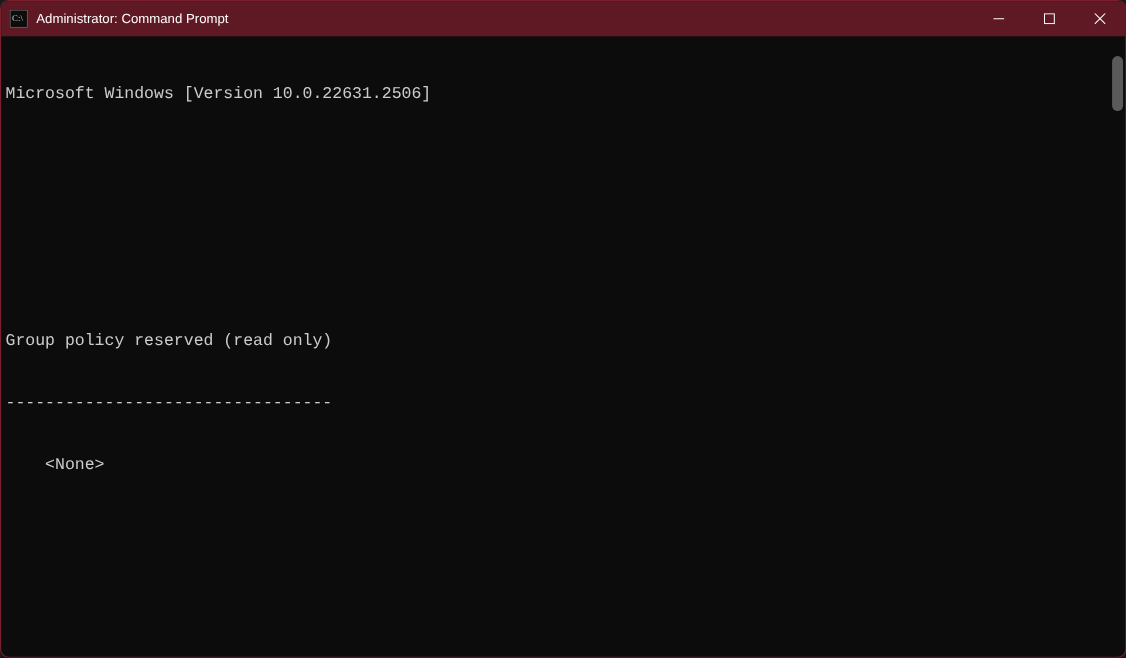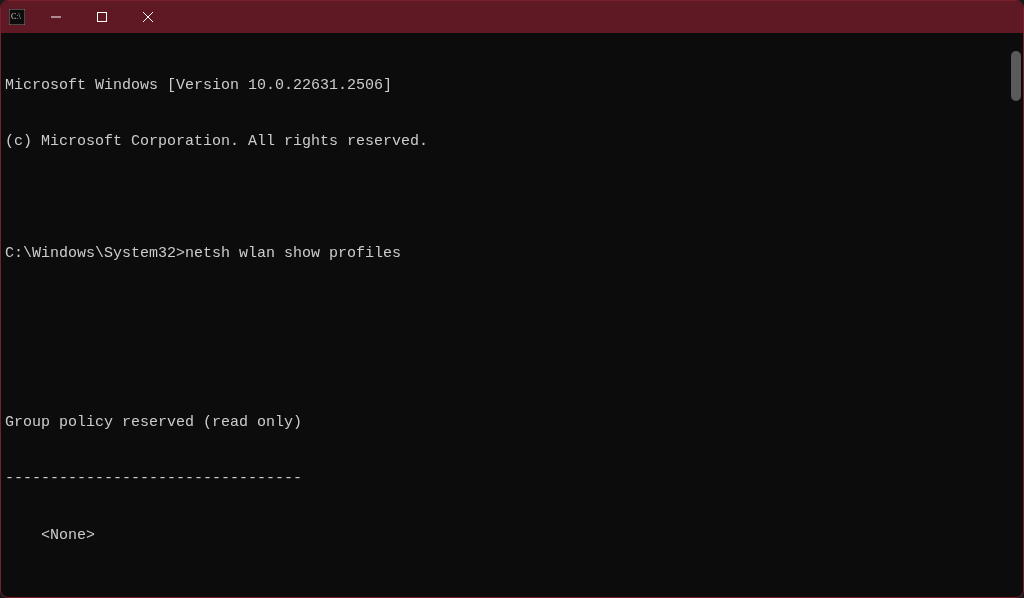--- a/index.html
+++ b/index.html
@@ -91,20 +91,21 @@
 <body>
 
 <div class="window">
   <div class="titlebar">
     <span class="titlebar-icon">
       <svg width="16" height="16" viewBox="0 0 16 16">
         <rect x="0" y="0" width="16" height="16" fill="#0c0c0c" stroke="#888" stroke-width="1"></rect>
         <text x="2" y="10" font-size="8" fill="#ccc" font-family="Consolas">C:\</text>
       </svg>
     </span>
+    <span class="titlebar-title">Administrator: Command Prompt</span>
     <div class="titlebar-controls">
       <div class="titlebar-btn">
         <svg width="10" height="10" viewBox="0 0 10 10">
             <line x1="0" y1="5" x2="10" y2="5" stroke="#fff" stroke-width="1"></line>
           </svg>
       </div>
       <div class="titlebar-btn">
         <svg width="10" height="10" viewBox="0 0 10 10">
             <rect x="0.5" y="0.5" width="9" height="9" fill="none" stroke="#fff" stroke-width="1"></rect>
           </svg>
@@ -113,23 +114,21 @@
         <svg width="10" height="10" viewBox="0 0 10 10">
             <line x1="0" y1="0" x2="10" y2="10" stroke="#fff" stroke-width="1"></line>
             <line x1="10" y1="0" x2="0" y2="10" stroke="#fff" stroke-width="1"></line>
           </svg>
       </div>
     </div>
   </div>
 
   <div class="terminal">
     <div class="terminal-line">Microsoft Windows [Version 10.0.22631.2506]</div>
-    <div class="terminal-line">(c) Microsoft Corporation. All rights reserved.</div>
     <div class="terminal-line">&nbsp;</div>
-    <div class="terminal-line"><span>C:\Windows\System32&gt;</span><span>netsh wlan show profiles</span></div>
     <div class="terminal-line">&nbsp;</div>
     <div class="terminal-line">&nbsp;</div>
     <div class="terminal-line">Group policy reserved (read only)</div>
     <div class="terminal-line">---------------------------------</div>
     <div class="terminal-line">    &lt;None&gt;</div>
     
     
     
     
   </div>

